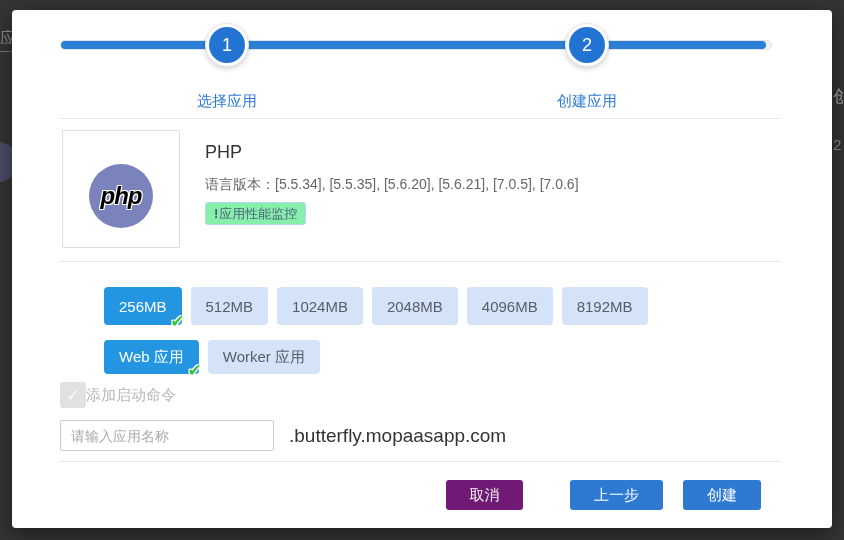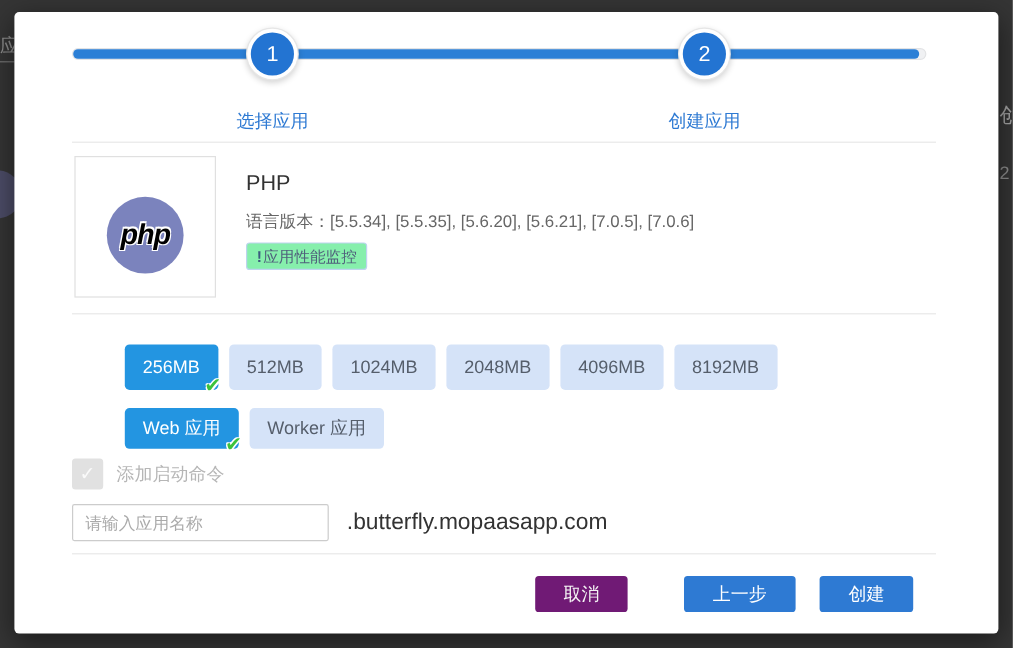--- a/index.html
+++ b/index.html
@@ -104,21 +104,21 @@
     pointer-events:none;
   }
 
   
   .cmd-row { position:absolute; left:48px; top:372px; display:flex; align-items:center; }
   .cmd-checkbox {
     width:26px; height:26px; background:#e1e1e1; border-radius:3px;
     display:flex; align-items:center; justify-content:center;
     color:#fafafa; font-size:16px; font-weight:bold; cursor:pointer;
   }
-  .cmd-label { margin-left:11px; font-size:15px; color:#b6b6b6; }
+  .cmd-label { font-size:15px; color:#b6b6b6; }
 
   
   .name-row { position:absolute; left:48px; top:410px; display:flex; align-items:center; }
   .name-input {
     width:214px; height:31px; border:1px solid #ccc; border-radius:2px;
     padding:0 10px; font-size:14px; color:#333; outline:none;
     font-family:"Liberation Sans","DejaVu Sans",sans-serif;
   }
   .name-input::placeholder { color:#aaa; }
   .domain-suffix { margin-left:15px; font-size:19px; color:#333; }

